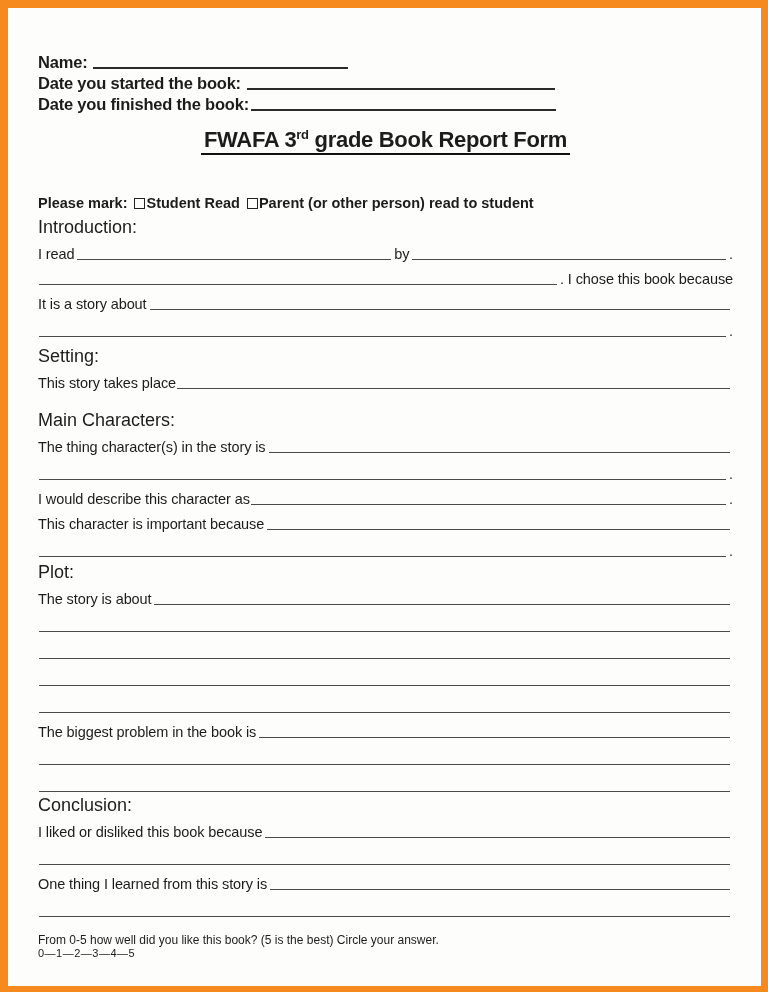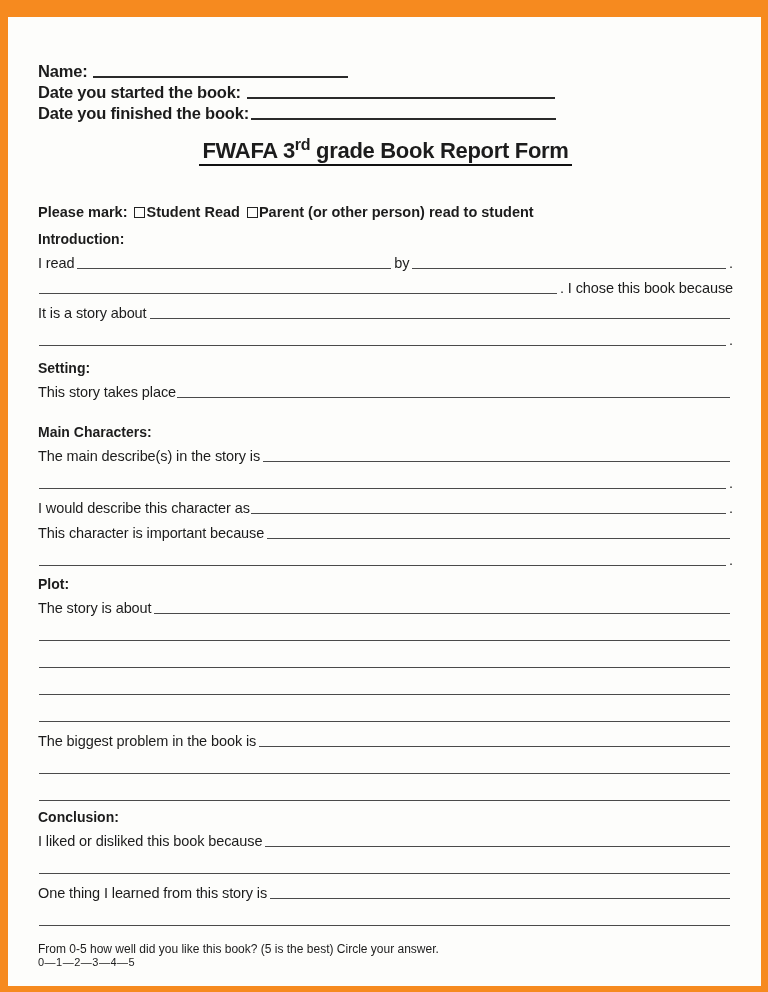--- a/index.html
+++ b/index.html
@@ -5,21 +5,21 @@
   * { margin: 0; padding: 0; box-sizing: border-box; }
   html, body { width: 768px; }
   body {
     font-family: "Liberation Sans", sans-serif;
     background: #ffffff;
   }
   .frame {
     width: 768px;
     height: 992px;
     background: #F68A1F;
-    padding: 17px 7px 6px 8px;
+    padding: 8px 7px 6px 8px;
   }
   .page {
     width: 100%;
     height: 100%;
     background: #FDFDFB;
     color: #1c1c1c;
     padding: 42px 28px 0 30px;
     overflow: hidden;
   }
   
@@ -43,42 +43,42 @@
   .hline.w-finished { width: 305px; margin-left: 2px; }
   
   .title-row { text-align: center; margin-top: 14px; height: 32px; }
   .title {
     font-weight: bold;
     font-size: 22px;
     border-bottom: 2.5px solid #111;
     padding: 0 3px 1px 3px;
     letter-spacing: -0.3px;
   }
-  .title sup { font-size: 16px; }
+  .title sup { font-size: 13px; }
   
   .pm-row {
     margin-top: 34px;
     height: 20px;
     display: flex;
     align-items: center;
     font-weight: bold;
     font-size: 14.5px;
   }
   .checkbox {
     width: 11px;
     height: 11px;
     border: 1.5px solid #222;
     display: inline-block;
     margin: 1px 1px 0 7px;
     flex: none;
   }
   
   .sec {
-    font-weight: bold;
-    font-size: 14px;
+    font-weight: normal;
+    font-size: 18px;
     height: 21px;
     display: flex;
     align-items: flex-end;
     line-height: 1.1;
   }
   .mt2 { margin-top: 2px; }
   .mt3 { margin-top: 18px; }
   .mt4 { margin-top: 4px; }
   .mt6 { margin-top: 6px; }
   
@@ -172,21 +172,21 @@
     <div class="sec mt6">Setting:</div>
 
     <div class="row">
       <span class="lbl">This story takes place</span>
       <span class="line tight-left"></span>
     </div>
 
     <div class="sec mt3">Main Characters:</div>
 
     <div class="row">
-      <span class="lbl">The main describe(s) in the story is</span>
+      <span class="lbl">The thing character(s) in the story is</span>
       <span class="line"></span>
     </div>
 
     <div class="row blank">
       <span class="line tight-left"></span>
       <span class="lbl">.</span>
     </div>
 
     <div class="row">
       <span class="lbl">I would describe this character as</span>

